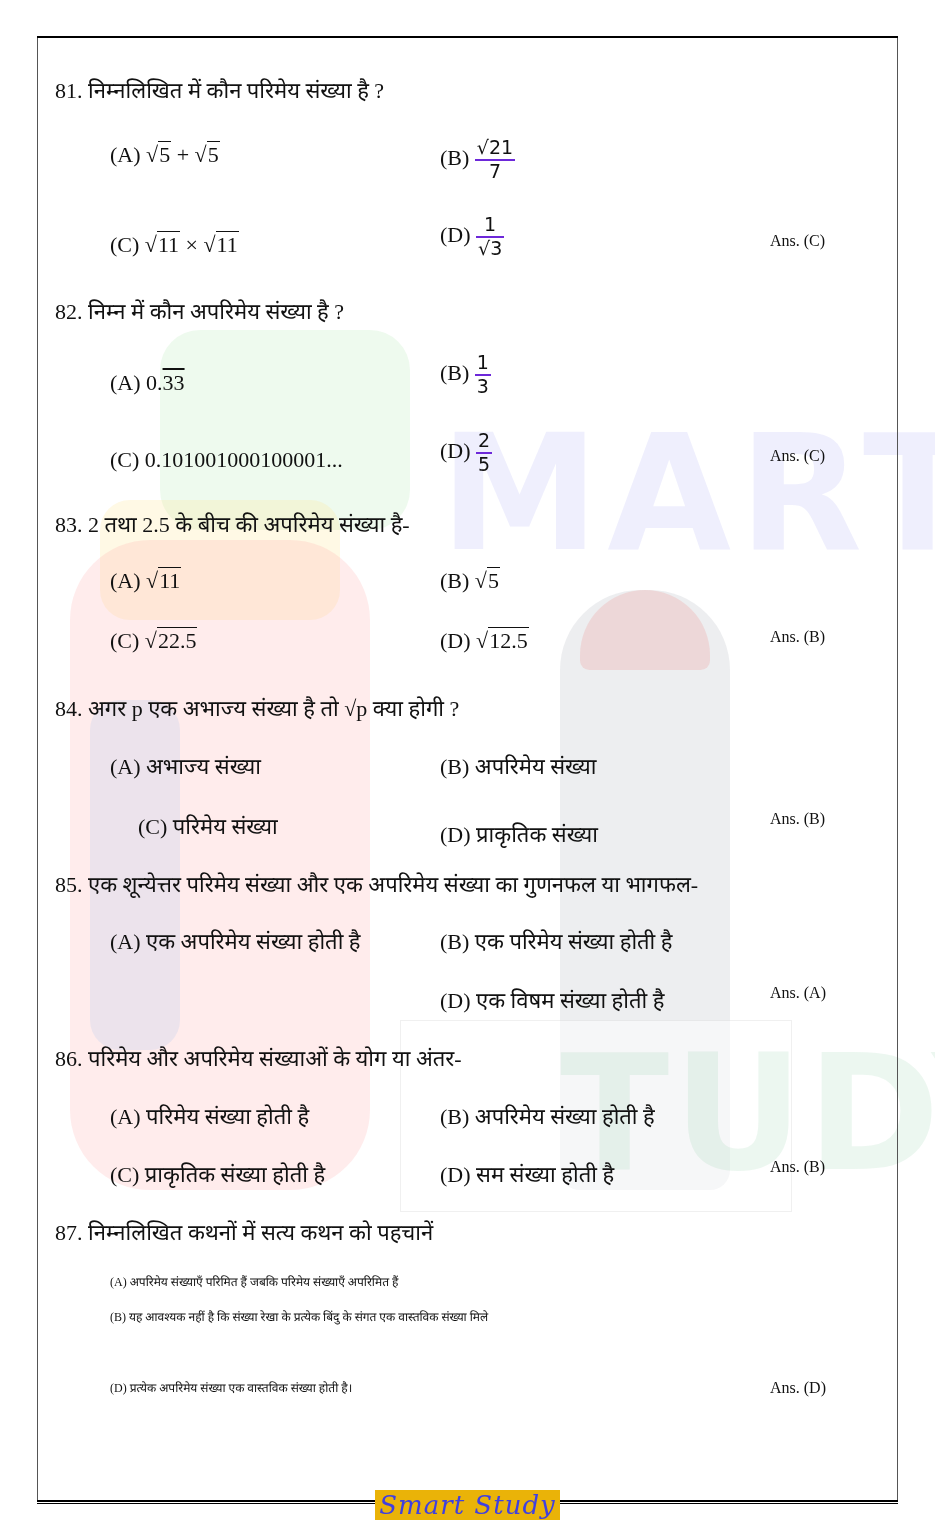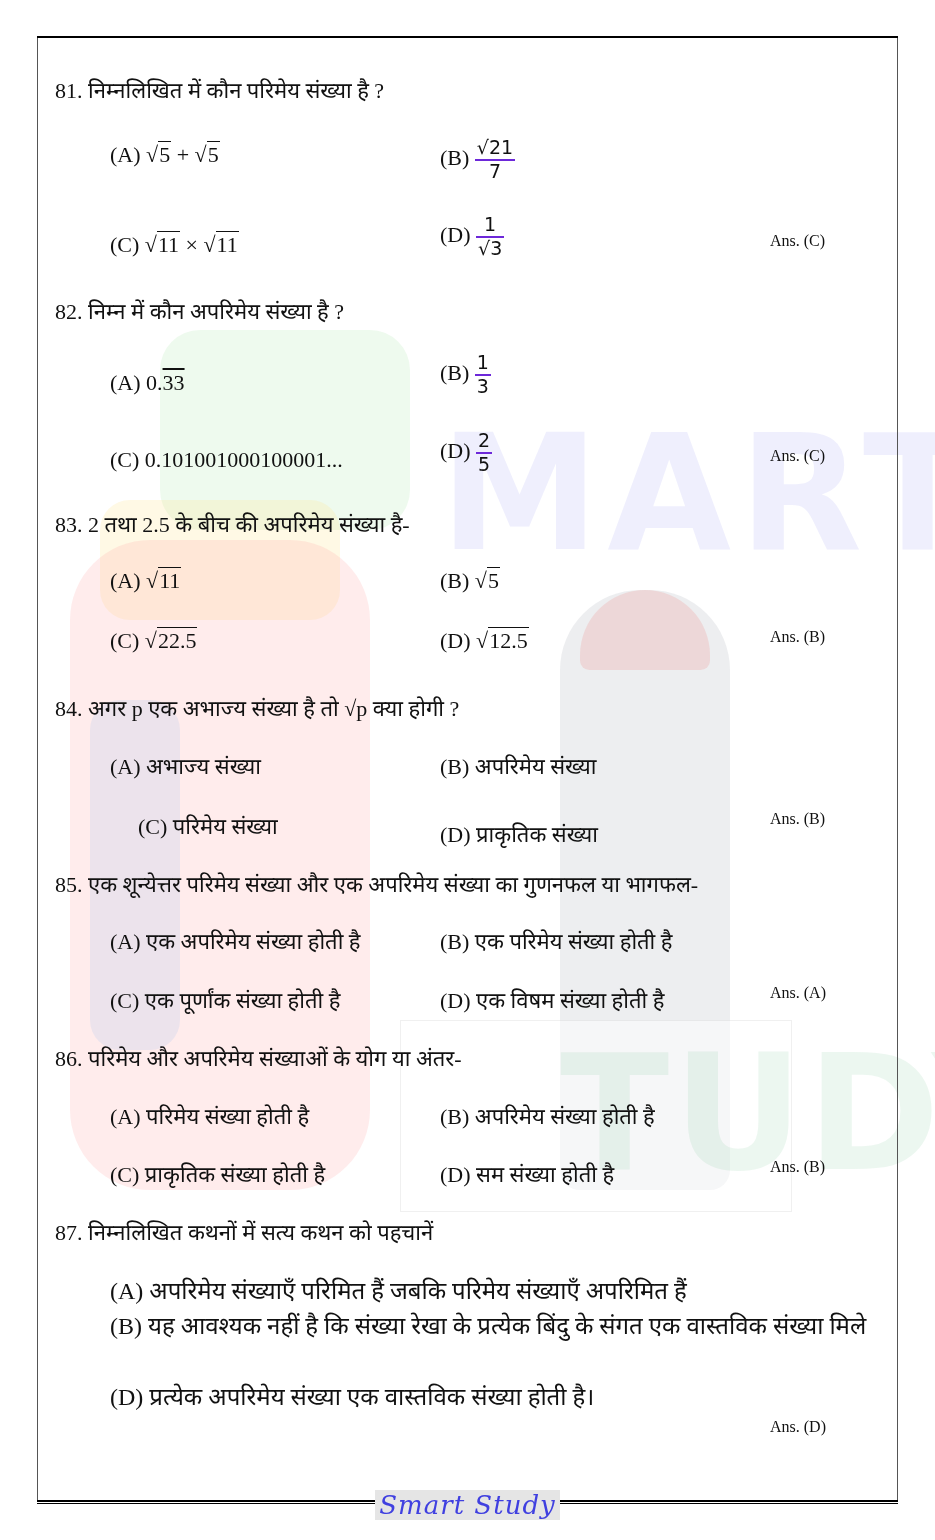--- a/index.html
+++ b/index.html
@@ -6,21 +6,21 @@
   body { width:935px; height:1540px; position:relative; overflow:hidden;
          font-family:"Liberation Serif","DejaVu Serif",serif; color:#111; }
   .page-frame { position:absolute; left:37px; top:36px; width:861px; height:1466px;
                 border-left:1px solid #555; border-right:1px solid #555; box-sizing:border-box; }
   .top-rule { position:absolute; left:37px; top:36px; width:861px; height:2px; background:#000; }
   .bottom-rule { position:absolute; left:37px; top:1500px; width:861px; height:4px;
                  border-top:2px solid #000; border-bottom:1px solid #000; box-sizing:border-box; }
   .footer-brand { position:absolute; left:0; width:935px; top:1490px; text-align:center;
                   font-family:"DejaVu Serif",serif; font-style:italic; font-size:26px; color:#4040e0;
                   letter-spacing:1px; }
-  .footer-brand span { background:#e5e5e5; padding:0 4px; }
+  .footer-brand span { background:#eab308; padding:0 4px; }
 
   
   .wm { position:absolute; pointer-events:none; }
   .wm-s-red { left:70px; top:540px; width:300px; height:650px; border-radius:80px;
               background:rgba(255,170,170,0.22); }
   .wm-s-green { left:160px; top:330px; width:250px; height:200px; border-radius:40px;
                 background:rgba(160,230,160,0.18); }
   .wm-s-blue { left:90px; top:700px; width:90px; height:350px; border-radius:30px;
                background:rgba(150,190,240,0.18); }
   .wm-s-yellow { left:100px; top:500px; width:240px; height:120px; border-radius:30px;
@@ -35,21 +35,21 @@
                background:rgba(240,90,80,0.15); }
   .wm-paper { left:400px; top:1020px; width:390px; height:190px; border:1px solid rgba(0,0,0,0.06);
               background:rgba(255,255,255,0.5); }
 
   .content { position:absolute; left:0; top:0; width:935px; height:1540px; }
   .q { position:absolute; left:55px; font-size:22px; white-space:nowrap; }
   .opt { position:absolute; font-size:22px; white-space:nowrap; }
   .ans { position:absolute; left:770px; font-size:16px; white-space:nowrap; }
   .col-a { left:110px; }
   .col-b { left:440px; }
-  .stmt { position:absolute; left:110px; font-size:24px; white-space:nowrap; }
+  .stmt { position:absolute; left:110px; font-size:12px; white-space:nowrap; }
   .sqrt { display:inline-block; }
   .sqrt .rad { border-top:1px solid #111; padding:0 1px; }
   .frac { display:inline-block; vertical-align:middle; text-align:center; font-family:"DejaVu Sans",sans-serif;
           font-size:19px; line-height:1.15; }
   .frac .num { display:block; border-bottom:2px solid #6d28d9; padding:0 2px; }
   .frac .den { display:block; padding:0 2px; }
   .over { text-decoration:overline; }
 </style>
 </head>
 <body>
@@ -163,24 +163,20 @@
     <span>एक शून्येत्तर परिमेय संख्या और एक अपरिमेय संख्या का गुणनफल या भागफल-</span>
   </div>
   <div class="opt col-a" style="top:925px;">
     <span>(A)</span>
     <span>एक अपरिमेय संख्या होती है</span>
   </div>
   <div class="opt col-b" style="top:925px;text-align:center;">
     <span>(B)</span>
     <span>एक परिमेय संख्या होती है</span>
   </div>
-  <div class="opt col-a" style="top:984px;">
-    <span>(C)</span>
-    <span>एक पूर्णांक संख्या होती है</span>
-  </div>
   <div class="opt col-b" style="top:984px;">
     <span>(D)</span>
     <span>एक विषम संख्या होती है</span>
   </div>
   <div class="ans" style="top:984px;">Ans. (A)</div>
 
   <div class="q" style="top:1042px;">
     <span>86.</span>
     <span>परिमेय और अपरिमेय संख्याओं के योग या अंतर-</span>
   </div>
@@ -211,16 +207,16 @@
     <span>अपरिमेय संख्याएँ परिमित हैं जबकि परिमेय संख्याएँ अपरिमित हैं</span>
   </div>
   <div class="stmt" style="top:1308px;">
     <span>(B)</span>
     <span>यह आवश्यक नहीं है कि संख्या रेखा के प्रत्येक बिंदु के संगत एक वास्तविक संख्या मिले</span>
   </div>
   <div class="stmt" style="top:1379px;">
     <span>(D)</span>
     <span>प्रत्येक अपरिमेय संख्या एक वास्तविक संख्या होती है।</span>
   </div>
-  <div class="ans" style="top:1379px;margin-top:39px;">Ans. (D)</div>
+  <div class="ans" style="top:1379px;">Ans. (D)</div>
 </div>
 
 <div class="footer-brand"><span>Smart Study</span></div>
 
 </body></html>

